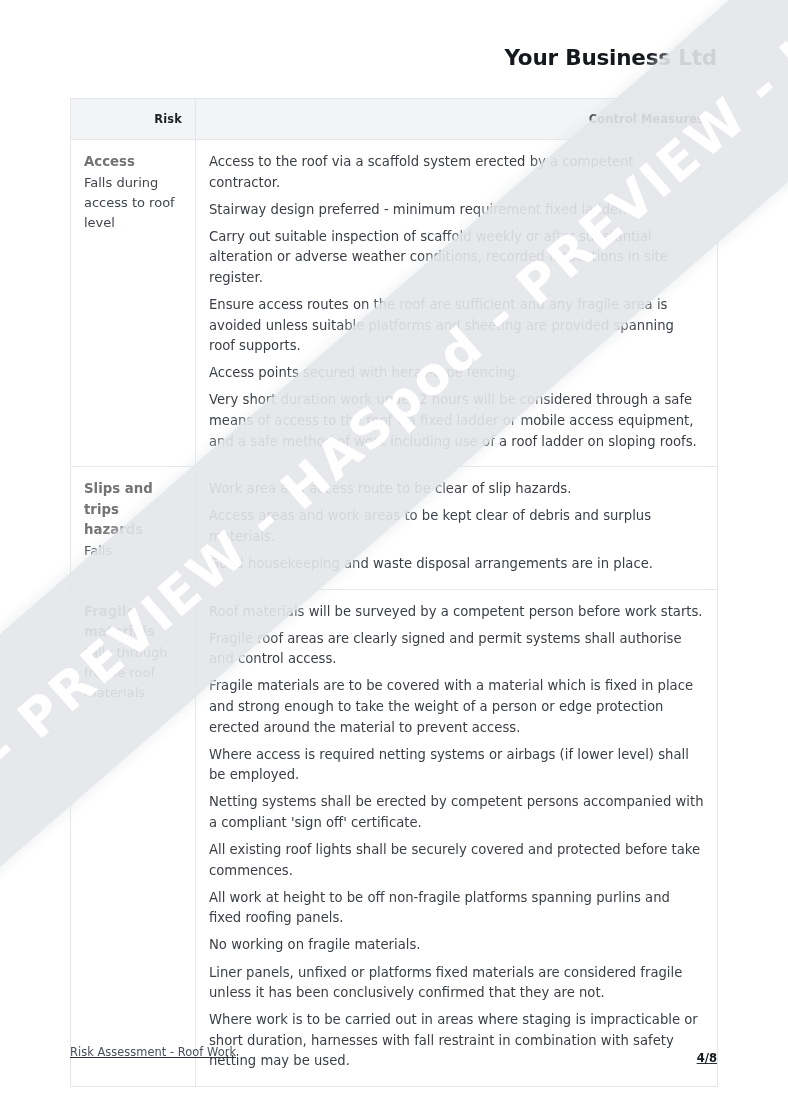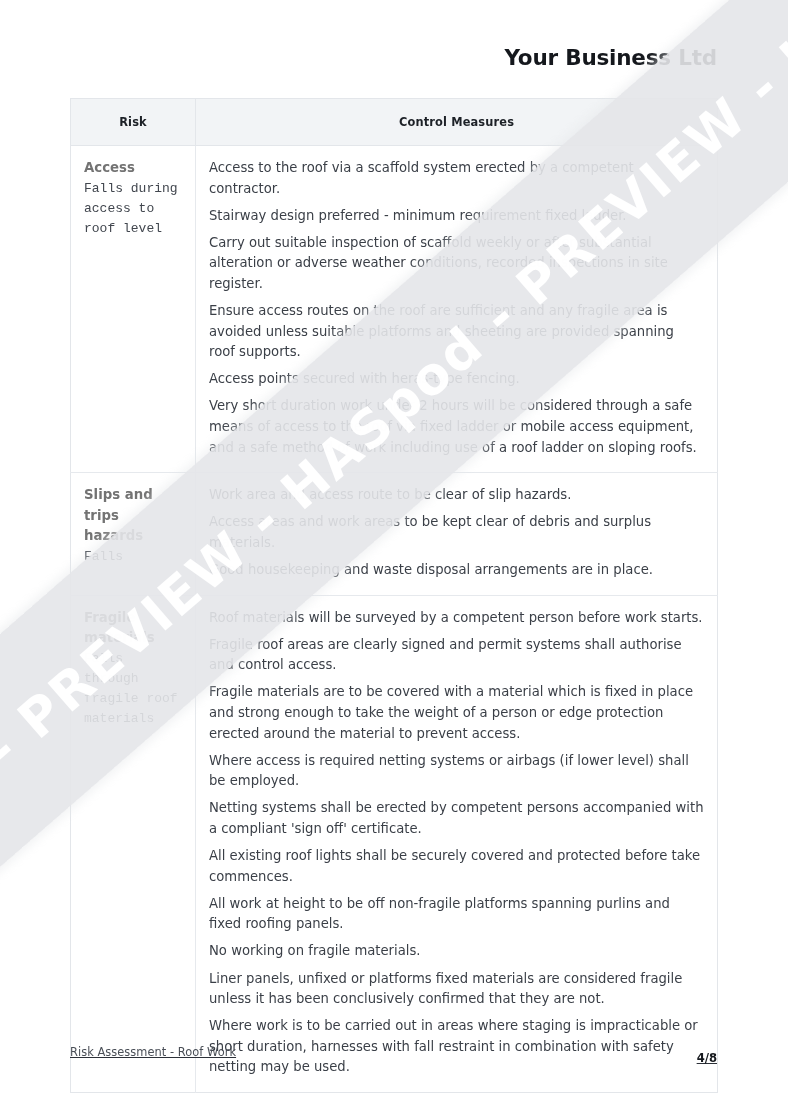--- a/index.html
+++ b/index.html
@@ -56,28 +56,28 @@
     table-layout: fixed;
     background: #ffffff;
   }
   .risk-table col.c-risk { width: 125px; }
   .risk-table col.c-ctrl { width: 522px; }
 
   .risk-table thead th {
     background: #f2f4f6;
     border-right: 1px solid #e3e6ea;
     border-bottom: 1px solid #e3e6ea;
-    text-align: center;
+    text-align: right;
     vertical-align: middle;
     font-size: 11.4px;
     font-weight: 700;
     letter-spacing: 0.15px;
     color: #1d2127;
     padding: 12px 13px;
-    height: 47px;
+    height: 41px;
   }
   .risk-table thead th:last-child { border-right: none; }
 
   .risk-table td {
     border-right: 1px solid #e6e9ed;
     border-bottom: 1px solid #e6e9ed;
     vertical-align: top;
     padding: 12px 13px 14px 13px;
   }
   .risk-table td:last-child { border-right: none; }
@@ -93,21 +93,20 @@
     font-weight: 700;
     color: #737373;
     font-size: 13.3px;
     line-height: 20.5px;
     margin-bottom: 0;
   }
   .risk-desc {
     display: block;
     font-weight: 400;
     color: #41464e;
-    font-family: Liberation Mono, monospace;
   }
 
   .ctrl-cell { padding-top: 11px; }
   .ctrl-list {
     margin: 0;
     padding: 0;
     list-style: none;
   }
   .ctrl-list li {
     font-size: 13.2px;

